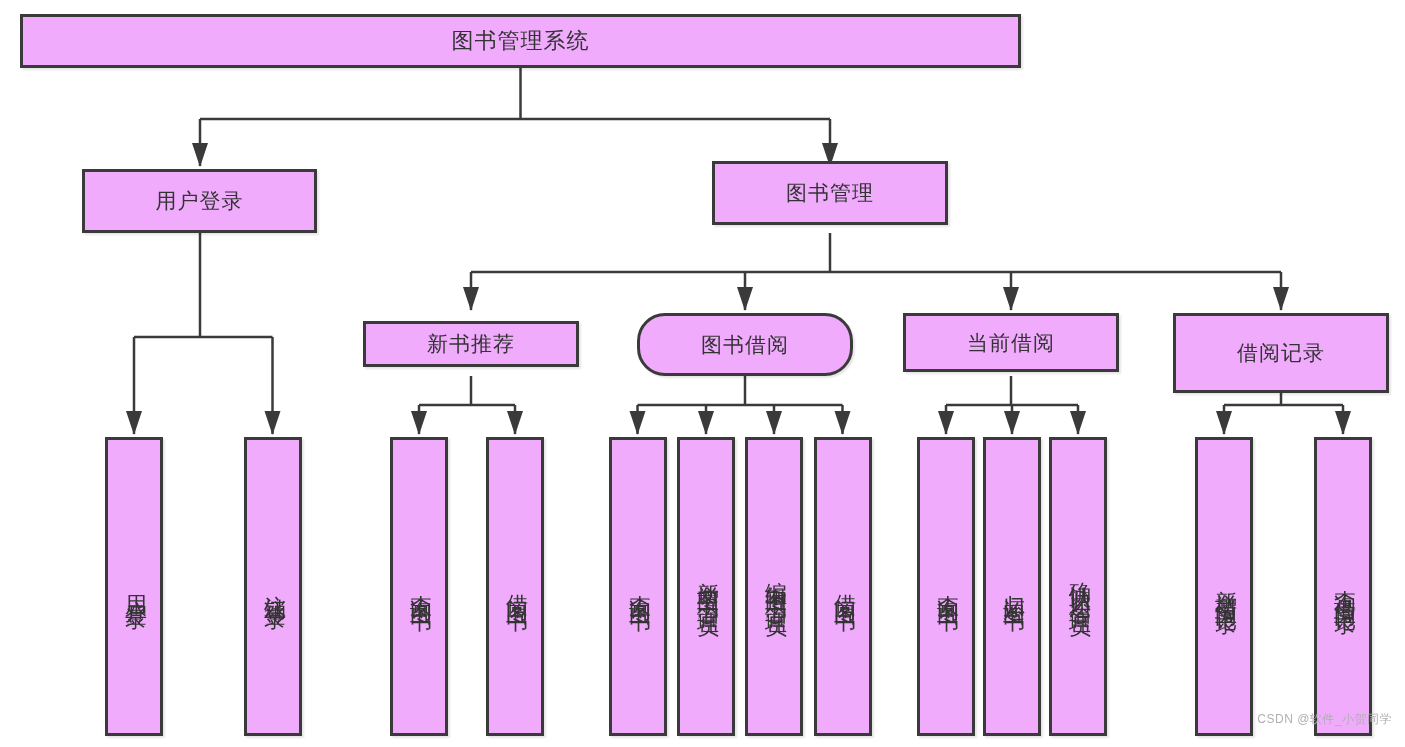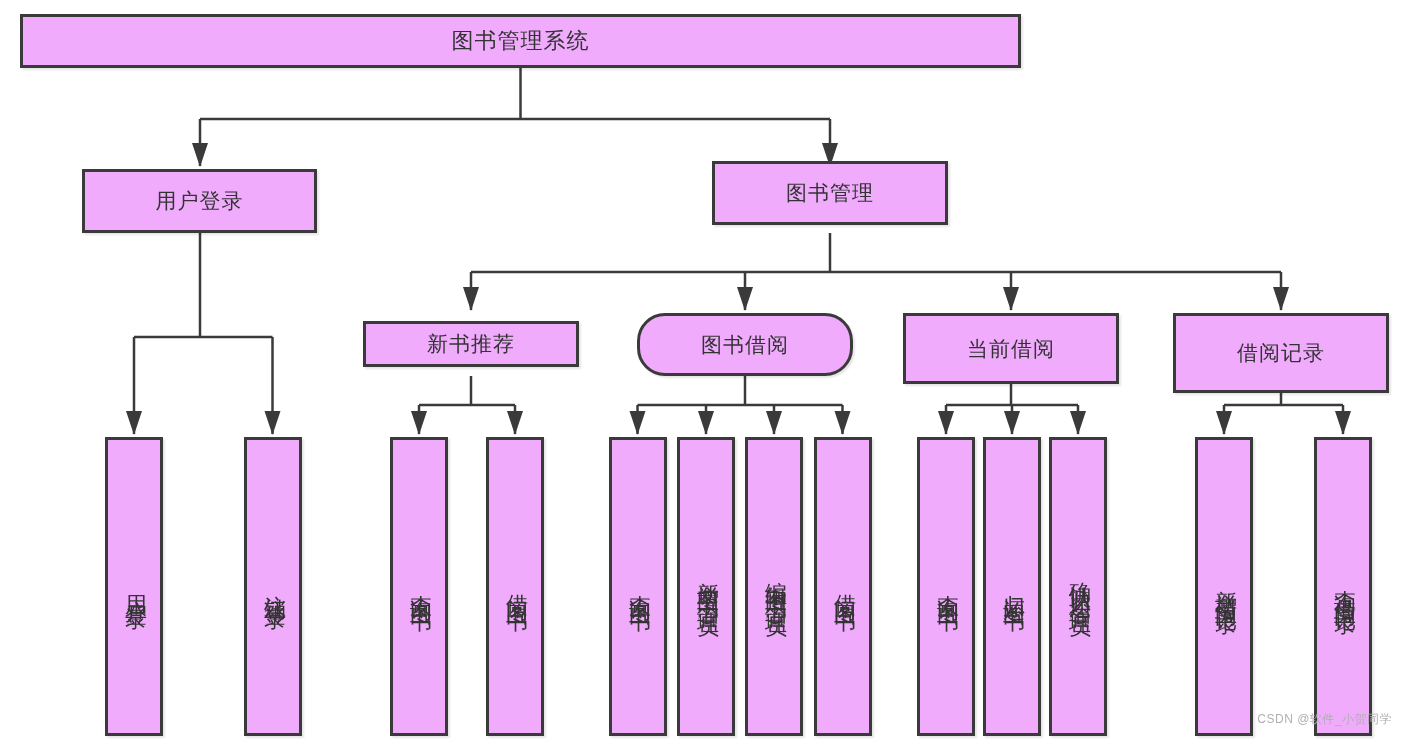--- a/index.html
+++ b/index.html
@@ -132,21 +132,21 @@
   <div class="box" style="left:712px;top:161px;width:236px;height:64px;">
     <span class="hlabel">图书管理</span>
   </div>
 
   <div class="box" style="left:363px;top:313px;width:216px;height:46px;margin-top:8px;">
     <span class="hlabel">新书推荐</span>
   </div>
   <div class="box" style="left:637px;top:313px;width:216px;height:63px;border-radius:28px;">
     <span class="hlabel">图书借阅</span>
   </div>
-  <div class="box" style="left:903px;top:313px;width:216px;height:71px;align-items:center;">
+  <div class="box" style="left:903px;top:313px;width:216px;height:59px;align-items:center;">
     <span class="hlabel">当前借阅</span>
   </div>
   <div class="box" style="left:1173px;top:313px;width:216px;height:80px;">
     <span class="hlabel">借阅记录</span>
   </div>
 
   <div class="box" style="left:105px;top:437px;width:58px;height:299px;">
     <span class="vlabel">用户登录</span>
   </div>
   <div class="box" style="left:244px;top:437px;width:58px;height:299px;">

